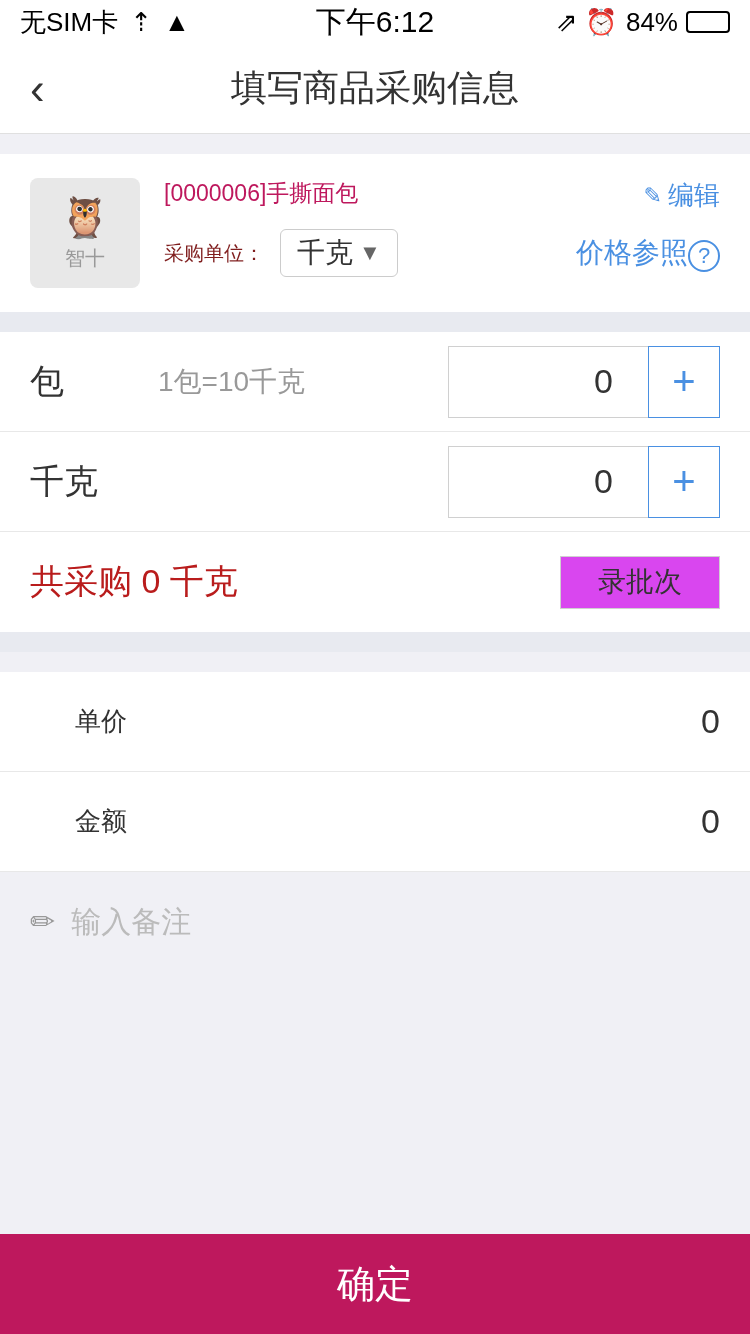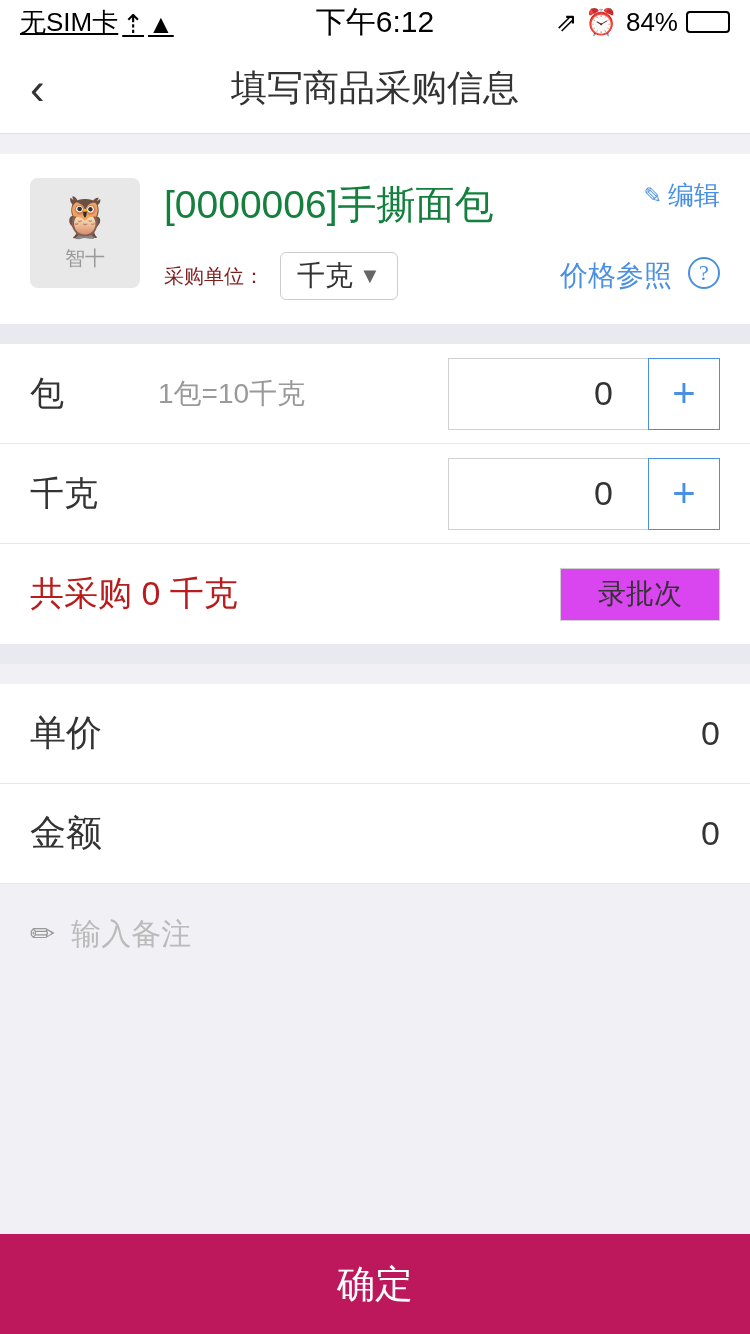--- a/index.html
+++ b/index.html
@@ -19,24 +19,23 @@
       background: #fff;
       display: flex;
       align-items: center;
       justify-content: space-between;
       padding: 0 20px;
       font-size: 26px;
       color: #000;
     }
     .status-left {
       display: flex;
-      align-items: flex-end;
-      gap: 4px;
+      align-items: center;
+      gap: 12px;
       font-size: 26px;
-      text-decoration: underline;
     }
     .status-center {
       font-size: 30px;
       font-weight: 500;
       position: absolute;
       left: 50%;
       transform: translateX(-50%);
     }
     .status-right {
       display: flex;
@@ -112,22 +111,22 @@
     }
     .product-thumb-text {
       font-size: 20px;
       color: #999;
       margin-top: 4px;
     }
     .product-info {
       flex: 1;
     }
     .product-name {
-      font-size: 39px;
-      color: #15803d;
+      font-size: 23px;
+      color: #be185d;
       margin-bottom: 20px;
     }
     .product-unit-row {
       display: flex;
       align-items: center;
       gap: 16px;
     }
     .product-unit-label {
       font-size: 20px;
       color: #7f1d1d;
@@ -146,24 +145,23 @@
     }
     .unit-arrow {
       font-size: 22px;
       color: #666;
     }
     .price-ref {
       margin-left: auto;
       font-size: 28px;
       color: #4a90e2;
       display: flex;
-      align-items: flex-start;
-      gap: 16px;
-      cursor: pointer;
-      font-family: Liberation Serif, serif;
+      align-items: flex-end;
+      gap: 0;
+      cursor: pointer;
     }
     .price-ref-help {
       width: 32px;
       height: 32px;
       border: 2px solid #4a90e2;
       border-radius: 50%;
       display: flex;
       align-items: center;
       justify-content: center;
       font-size: 22px;
@@ -275,22 +273,23 @@
       margin-top: 20px;
     }
     .info-row {
       display: flex;
       align-items: center;
       padding: 0 30px;
       height: 100px;
       border-bottom: 1px solid #e8e8e8;
     }
     .info-label {
-      font-size: 36px;
-      color: #333;
+      font-size: 26px;
+      color: #333;
+      margin-left: 45px;
     }
     .info-value {
       margin-left: auto;
       font-size: 34px;
       color: #333;
     }
 
     
     .notes-section {
       background: #f0f0f5;

